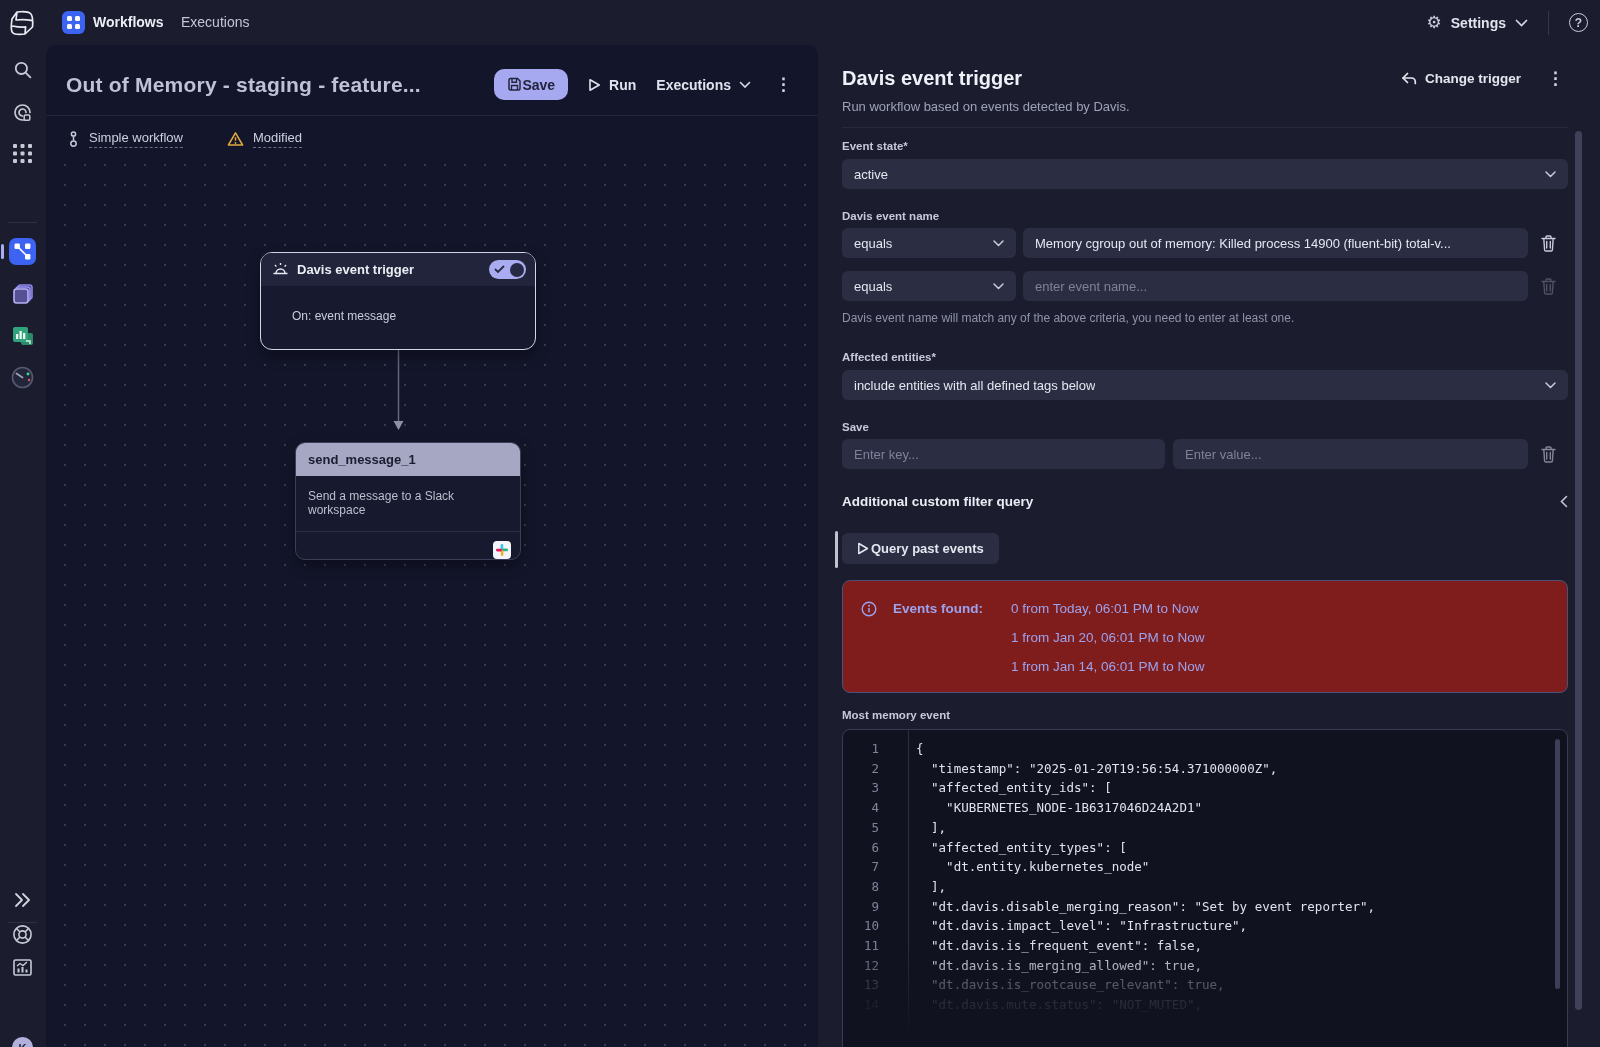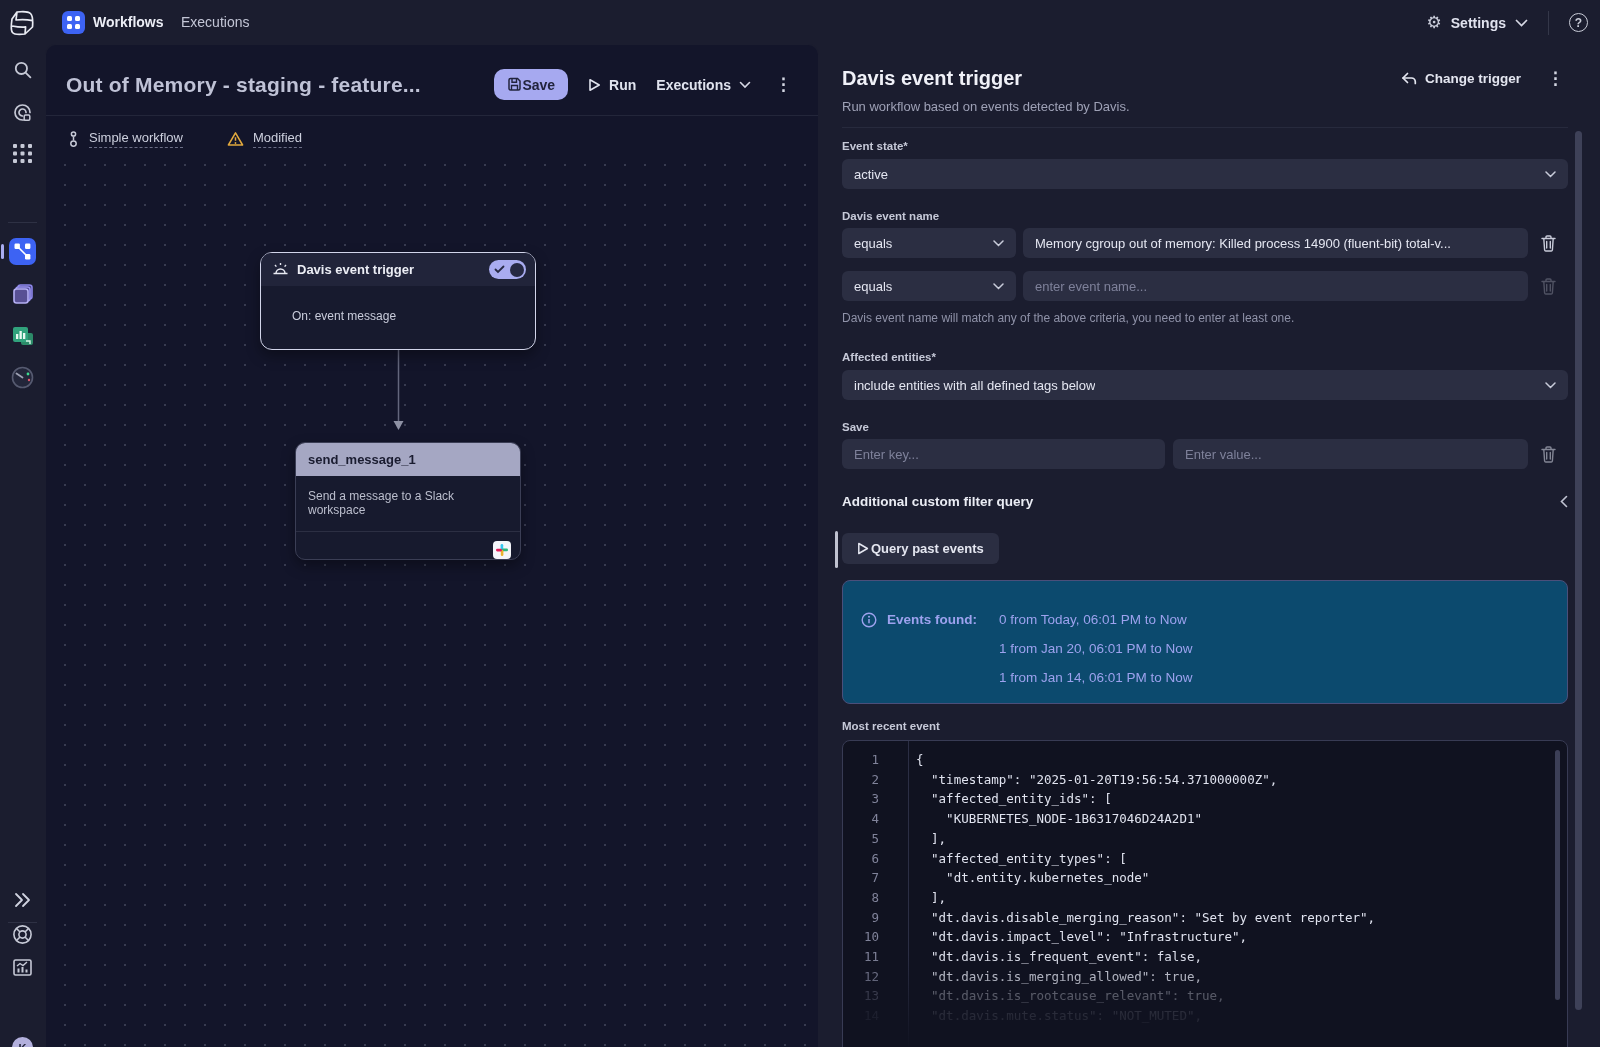--- a/index.html
+++ b/index.html
@@ -89,22 +89,22 @@
   .select .sv { overflow:hidden; white-space:nowrap; text-overflow:ellipsis; }
   input.tinput { width:100%; font-family:"Liberation Sans", sans-serif; }
   input.tinput::placeholder { color:#7e819a; }
   .row { display:flex; align-items:center; }
   .op-select { width:174px; flex:none; margin-right:7px; }
   .trash-col { width:40px; flex:none; display:flex; justify-content:center; }
   .helper { font-size:12px; color:#8f92a8; }
   .sec-head { display:flex; align-items:center; font-size:13.5px; font-weight:700; color:#eaecf4; }
   .btn-query { display:flex; align-items:center; gap:2px; height:31px; padding:0 15px; background:#2b2e42;
     border:none; border-radius:6px; color:#e4e6f0; font-size:13px; font-weight:600; }
-  .infobox { border:1px solid #4b4f7a; border-radius:8px; padding:24px 18px 11px 18px; display:flex; gap:10px;
-    color:#9da2ee; background:#0c4a6e; }
+  .infobox { border:1px solid #4b4f7a; border-radius:8px; padding:13px 18px 11px 18px; display:flex; gap:16px;
+    color:#9da2ee; background:#7f1d1d; }
   .infobox .results div { line-height:29px; font-size:13.5px; }
   .infobox .ef-label { font-weight:700; font-size:13.5px; line-height:29px; margin-right:12px; }
 
   
   .code-block { position:relative; margin-top:8px; height:420px; background:#101220; border:1px solid #383b54;
     border-radius:8px; padding-top:9px; overflow:hidden; }
   .code-line { display:flex; line-height:19.7px; font-family:"DejaVu Sans Mono", monospace; font-size:12.5px; }
   .code-line .ln { width:52px; flex:none; text-align:right; padding-right:16px; color:#80839a; }
   .code-line .cd { padding-left:21px; white-space:pre; color:#e0e3ef; }
   .code-line:nth-child(13) { opacity:.6; }
@@ -443,21 +443,21 @@
           <circle cx="8" cy="4.7" r="1" fill="#9da2ee"></circle>
         </svg>
         <span class="ef-label">Events found:</span>
         <div class="results">
             <div>0 from Today, 06:01 PM to Now</div>
             <div>1 from Jan 20, 06:01 PM to Now</div>
             <div>1 from Jan 14, 06:01 PM to Now</div>
           </div>
       </div>
 
-      <span class="f-label mt" style="margin-top:16px;">Most recent event</span>
+      <span class="f-label mt" style="margin-top:16px;">Most memory event</span>
 
       <div class="code-block">
         <div class="gutter-sep"></div>
         <div>
             <div class="code-line">
               <span class="ln">1</span>
               <span class="cd">{</span>
             </div>
             <div class="code-line">
               <span class="ln">2</span>

